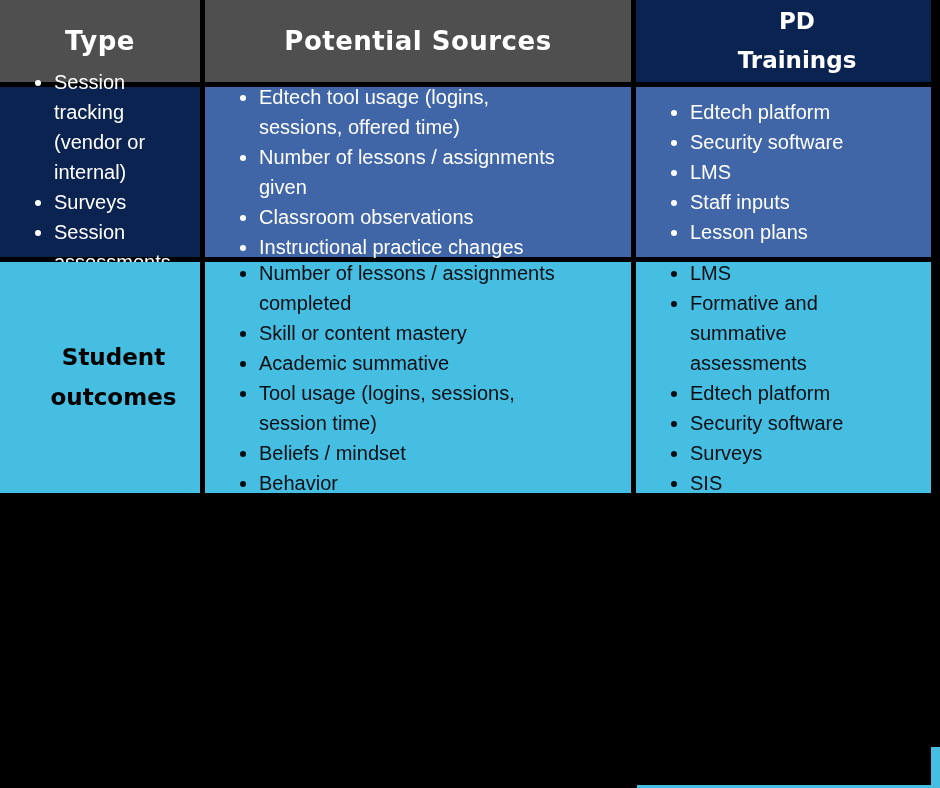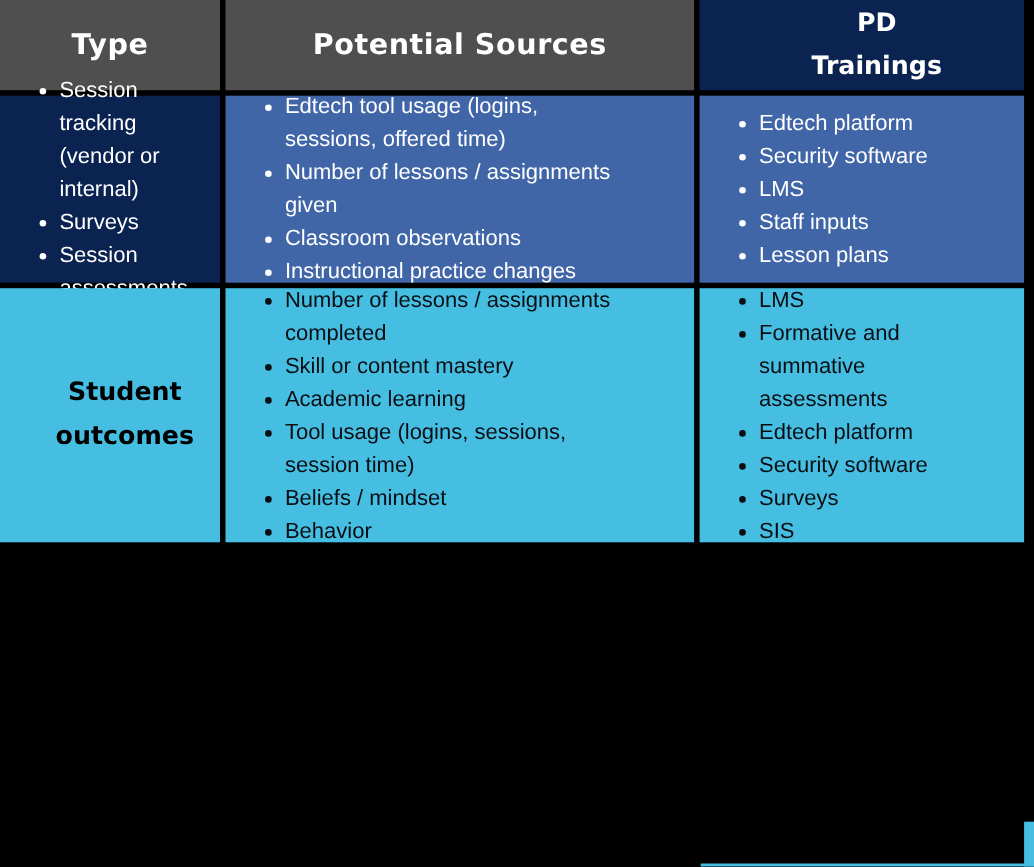--- a/index.html
+++ b/index.html
@@ -126,21 +126,21 @@
   </div>
 
   <div class="cell row-student type-cell">
     <span class="type-label">Student outcomes</span>
   </div>
   <div class="cell row-student">
     <ul class="bullets">
       <li>Number of lessons / assignments
 completed</li>
       <li>Skill or content mastery</li>
-      <li>Academic learning</li>
+      <li>Academic summative</li>
       <li>Tool usage (logins, sessions,
 session time)</li>
       <li>Beliefs / mindset</li>
       <li>Behavior</li>
     </ul>
   </div>
   <div class="cell row-student">
     <ul class="bullets">
       <li>LMS</li>
       <li>Formative and

